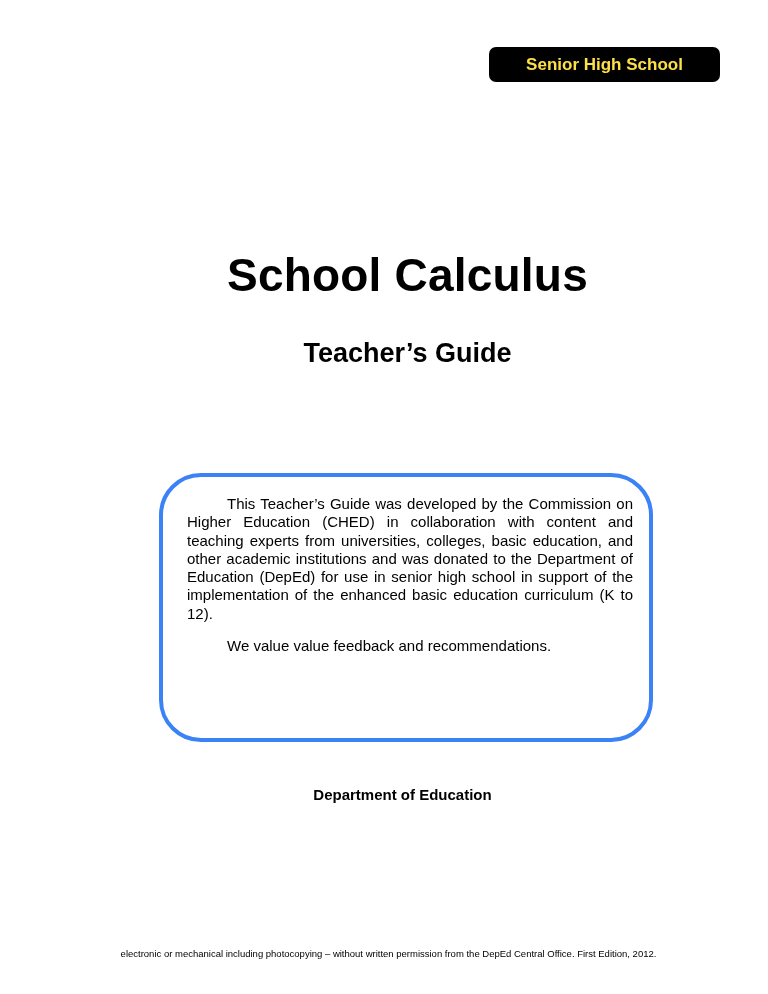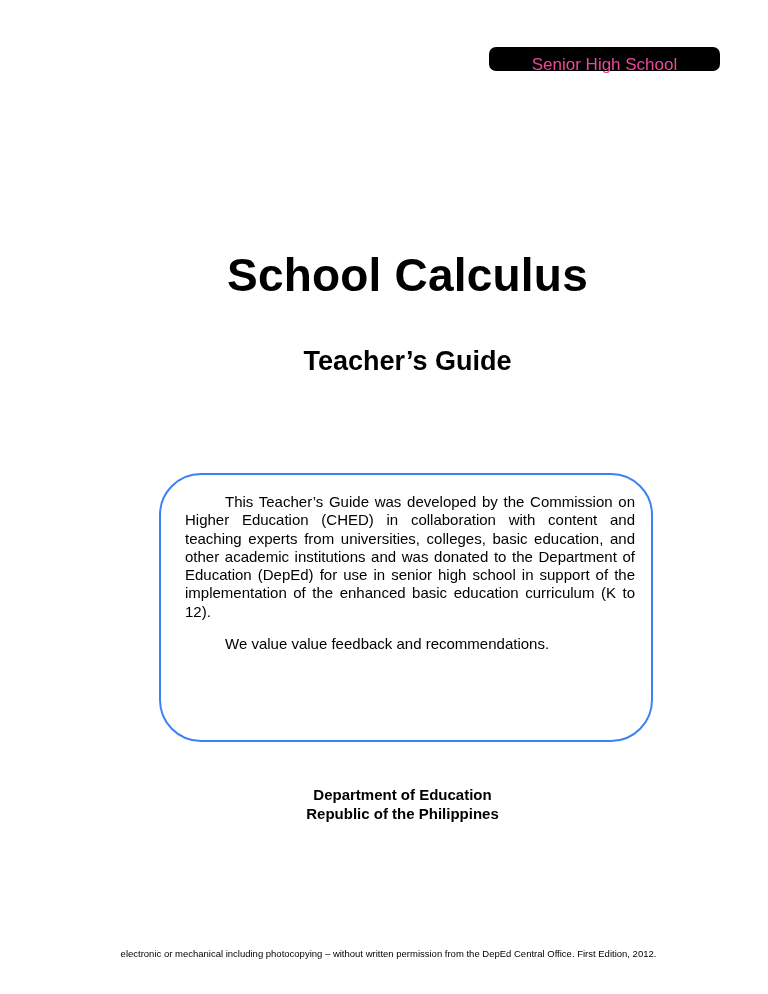--- a/index.html
+++ b/index.html
@@ -1,36 +1,36 @@
 <!DOCTYPE html>
 <html><head>
   <meta charset="utf-8">
   <style>
     html, body { margin: 0; padding: 0; background: #ffffff; }
     body {
       width: 768px; height: 994px; position: relative; overflow: hidden;
       font-family: "Liberation Sans", sans-serif; color: #000;
     }
     .badge {
-      position: absolute; left: 489px; top: 47px; width: 231px; height: 24px;
-      background: #000; border-radius: 7px; color: #ec4899;
-      font-weight: normal; font-size: 17px; line-height: 35px; text-align: center;
+      position: absolute; left: 489px; top: 47px; width: 231px; height: 35px;
+      background: #000; border-radius: 7px; color: #fde047;
+      font-weight: bold; font-size: 17px; line-height: 35px; text-align: center;
     }
     .title {
       position: absolute; left: 0; right: 0; top: 248px; text-align: center;
       font-weight: bold; font-size: 46px; letter-spacing: 0.2px; margin: 0;
       padding-left: 47px;
     }
     .subtitle {
       position: absolute; left: 0; right: 0; top: 338px; text-align: center;
-      font-size: 27px; margin: 8px; padding-left: 47px;
+      font-size: 27px; margin: 0; padding-left: 47px;
     }
     .notice-box {
       position: absolute; left: 159px; top: 473px; width: 494px; height: 269px;
-      box-sizing: border-box; border: 2px solid #3b82f6; border-radius: 42px;
+      box-sizing: border-box; border: 4px solid #3b82f6; border-radius: 42px;
       padding: 18px 16px 0 24px;
     }
     .notice-box p {
       margin: 0 0 14px 0; font-size: 15px; line-height: 18.3px;
       text-align: justify; text-indent: 40px;
     }
     .notice-box p.last { text-align: left; }
     .publisher {
       position: absolute; left: 0; right: 0; top: 785px; text-align: center;
       font-weight: bold; font-size: 15px; line-height: 19px; padding-left: 37px;
@@ -48,18 +48,17 @@
 <h1 class="title">School Calculus</h1>
 <h2 class="subtitle">Teacher’s Guide</h2>
 
 <div class="notice-box">
   <p>This Teacher’s Guide was developed by the Commission on Higher Education (CHED) in collaboration with content and teaching experts from universities, colleges, basic education, and other academic institutions and was donated to the Department of Education (DepEd) for use in senior high school in support of the implementation of the enhanced basic education curriculum (K to 12).</p>
   <p class="last">We value value feedback and recommendations.</p>
 </div>
 
 <div class="publisher">
   <div>Department of Education</div>
-  <div>Republic of the Philippines</div>
 </div>
 
 <div class="footer">
   <div>electronic or mechanical including photocopying – without written permission from the DepEd Central Office. First Edition, 2012.</div>
 </div>
 
 </body></html>

